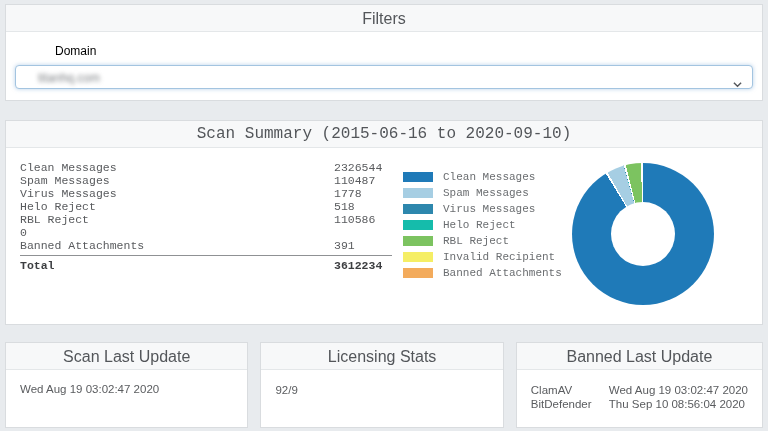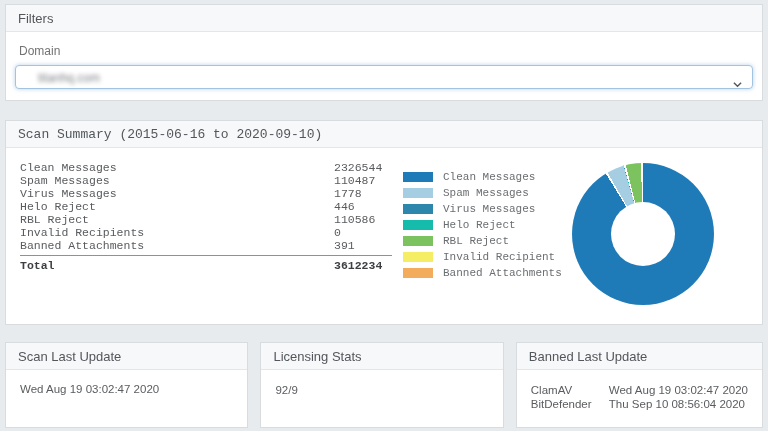--- a/index.html
+++ b/index.html
@@ -11,30 +11,31 @@
     overflow: hidden;
   }
   .panel {
     background: #ffffff;
     border: 1px solid #d9dcdf;
   }
   .panel-header {
     background: #f7f8f9;
     border-bottom: 1px solid #e4e7e9;
     padding: 6px 12px 5px;
-    font-size: 13px;
+    font-size: 16px;
     color: #53565a;
     line-height: 15px;
+    text-align: center;
   }
   .panel-body { position: relative; }
 
   
   #filters-panel { margin: 4px 5px 0; }
   #filters-panel .panel-body { padding: 12px 9px 11px; }
-  .field-label { font-size: 12px; color: #737373; padding-left: 4px; }
+  .field-label { font-size: 12px; color: #000000; padding-left: 4px; margin-left: 36px; }
   .select-box {
     margin-top: 7px;
     height: 24px;
     background: #fff;
     border: 1px solid #a3c4e0;
     border-radius: 4px;
     box-shadow: 0 0 4px rgba(125, 172, 215, 0.55);
     position: relative;
     cursor: pointer;
   }
@@ -145,28 +146,27 @@
       <div class="stats-row">
         <span class="lbl">Spam Messages</span>
         <span class="val">110487</span>
       </div>
       <div class="stats-row">
         <span class="lbl">Virus Messages</span>
         <span class="val">1778</span>
       </div>
       <div class="stats-row">
         <span class="lbl">Helo Reject</span>
-        <span class="val">446</span>
+        <span class="val">518</span>
       </div>
       <div class="stats-row">
         <span class="lbl">RBL Reject</span>
         <span class="val">110586</span>
       </div>
       <div class="stats-row">
-        <span class="lbl">Invalid Recipients</span>
         <span class="val">0</span>
       </div>
       <div class="stats-row">
         <span class="lbl">Banned Attachments</span>
         <span class="val">391</span>
       </div>
       <div class="stats-total">
         <span class="lbl">Total</span>
         <span class="val">3612234</span>
       </div>

